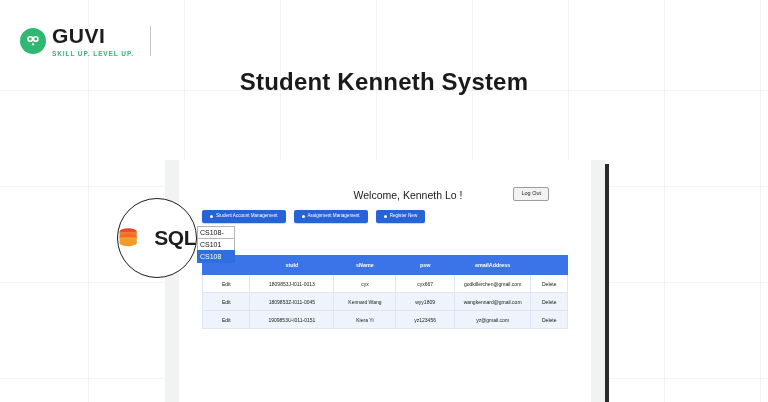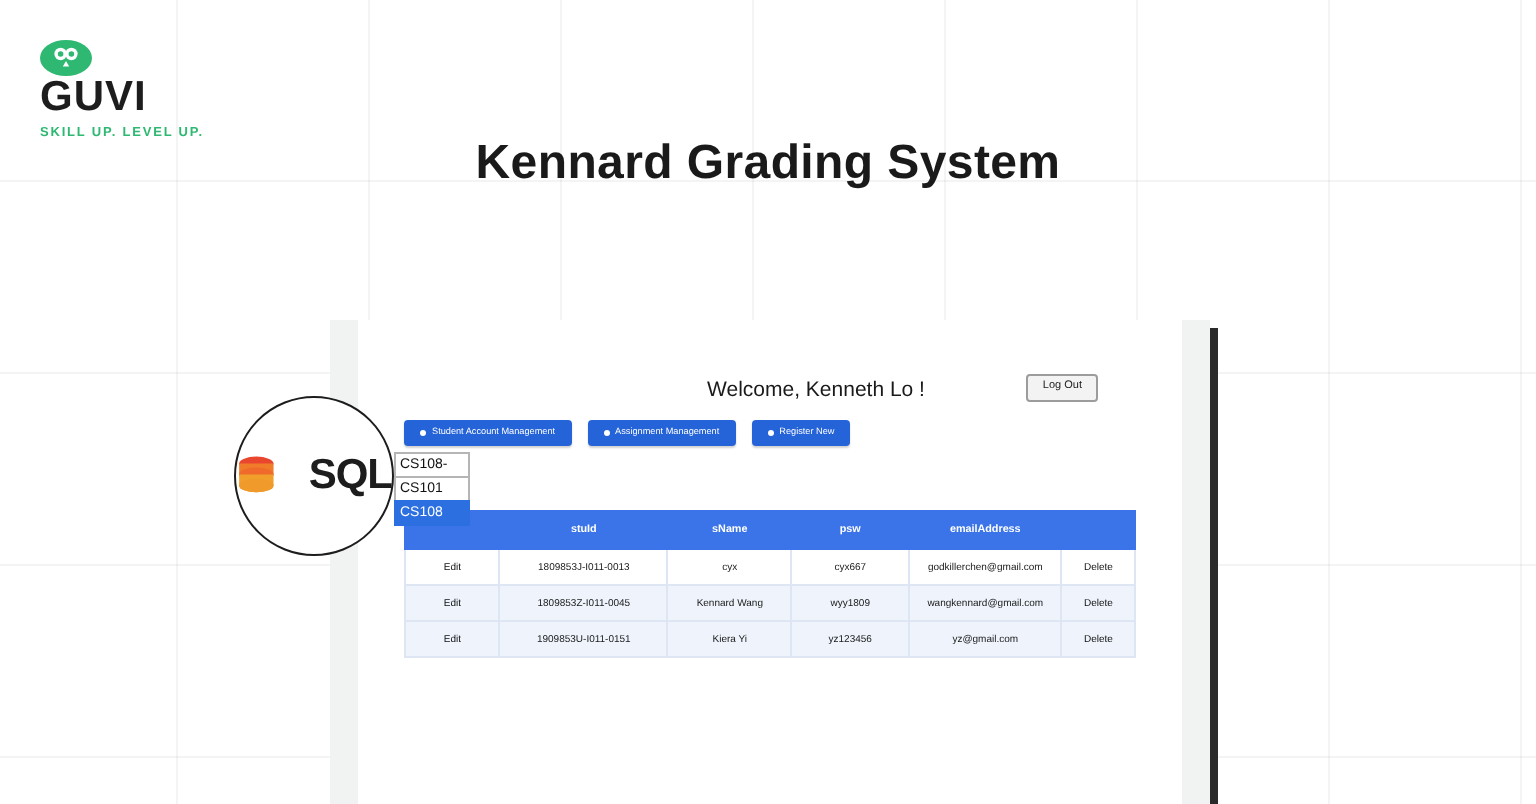--- a/index.html
+++ b/index.html
@@ -25,22 +25,22 @@
     background-position: -8px -6px;
     pointer-events: none;
   }
 
   
   .brand {
     position: absolute;
     left: 20px;
     top: 20px;
     display: flex;
+    align-items: center;
     height: 42px;
-    flex-direction: column;
   }
   .guvi-mark {
     width: 26px;
     height: 26px;
     border-radius: 50%;
     background: #2eb872;
     display: flex;
     align-items: center;
     justify-content: center;
     margin-right: 6px;
@@ -265,21 +265,21 @@
       <path d="M9 10.5 L7.4 13.2 L10.6 13.2 Z" fill="#ffffff"></path>
     </svg>
   </span>
   <span class="guvi-text-wrap">
     <span class="guvi-word">GUVI</span>
     <span class="guvi-tag">SKILL UP. LEVEL UP.</span>
   </span>
   <span class="brand-divider"></span>
 </div>
 
-<div class="page-title">Kennard Grading System</div>
+<div class="page-title">Student Kenneth System</div>
 
 <div class="shot-shadow"></div>
 <div class="shot">
   <div class="shot-inner">
 
     <div class="welcome">Welcome, Kenneth Lo !</div>
     <div class="logout-btn">Log Out</div>
 
     <div class="navbtns">
       <div class="navbtn">

